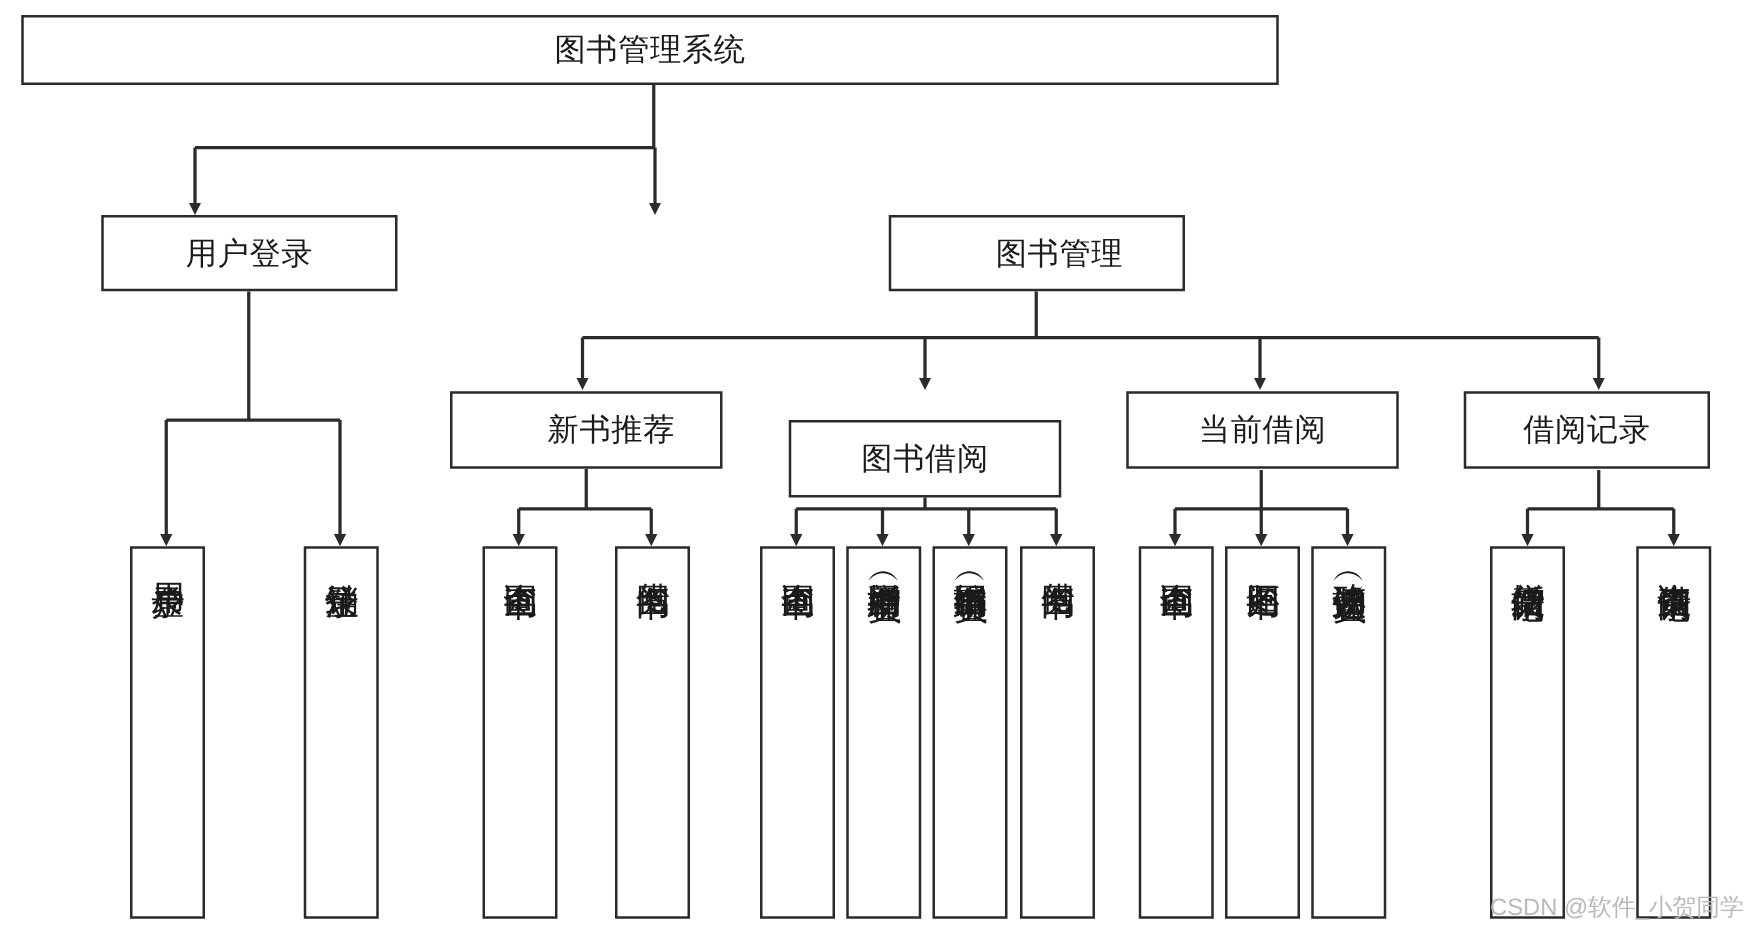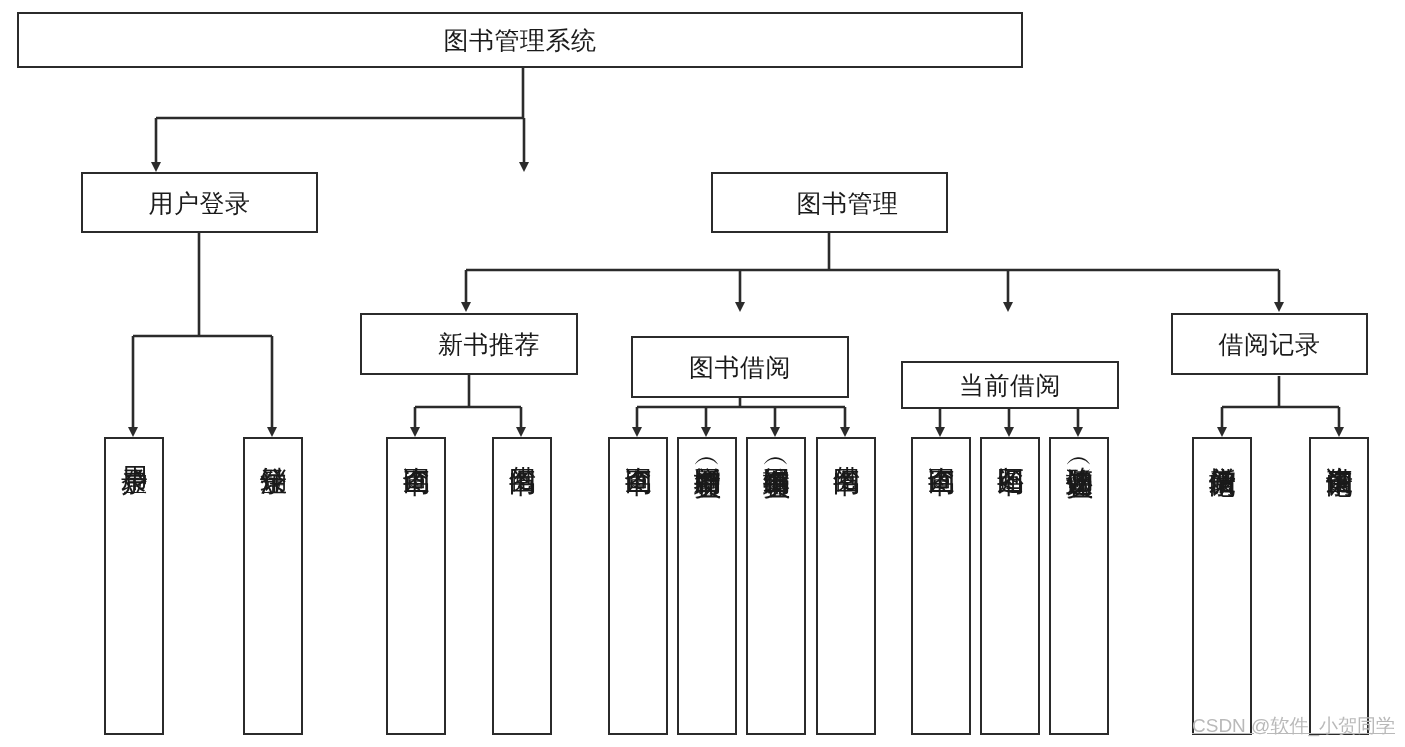--- a/index.html
+++ b/index.html
@@ -65,21 +65,20 @@
   }
   .watermark {
     position: absolute;
     left: 1192px;
     top: 713px;
     font-size: 19px;
     color: #b9b9b9;
     font-family: "Liberation Sans", "DejaVu Sans", sans-serif;
     white-space: nowrap;
     pointer-events: none;
-    text-decoration: underline;
   }
 </style>
 </head>
 <body>
 
 <div id="diagram-root">
 
   <svg id="diagram-svg" viewBox="0 0 1405 747">
     <defs>
       <marker id="arrow" markerWidth="12" markerHeight="12" refX="1" refY="5" orient="auto" markerUnits="userSpaceOnUse">
@@ -141,21 +140,21 @@
   <div class="node-box node-h" style="left:711px; top:172px; width:237px; height:61px;padding-left:36px;">
     <span class="node-label">图书管理</span>
   </div>
 
   <div class="node-box node-h" style="left:360px; top:313px; width:218px; height:62px;padding-left:40px;">
     <span class="node-label">新书推荐</span>
   </div>
   <div class="node-box node-h" style="left:631px; top:313px; width:218px; height:62px;margin-top:23px;">
     <span class="node-label">图书借阅</span>
   </div>
-  <div class="node-box node-h" style="left:901px; top:313px; width:218px; height:48px;margin-top:48px;">
+  <div class="node-box node-h" style="left:901px; top:313px; width:218px; height:62px;">
     <span class="node-label">当前借阅</span>
   </div>
   <div class="node-box node-h" style="left:1171px; top:313px; width:197px; height:62px;">
     <span class="node-label">借阅记录</span>
   </div>
 
   <div class="node-box node-v" style="left:104px; top:437px; width:60px; height:298px;">
     <span class="node-label">用户登录</span>
   </div>
   <div class="node-box node-v" style="left:243px; top:437px; width:60px; height:298px;">

